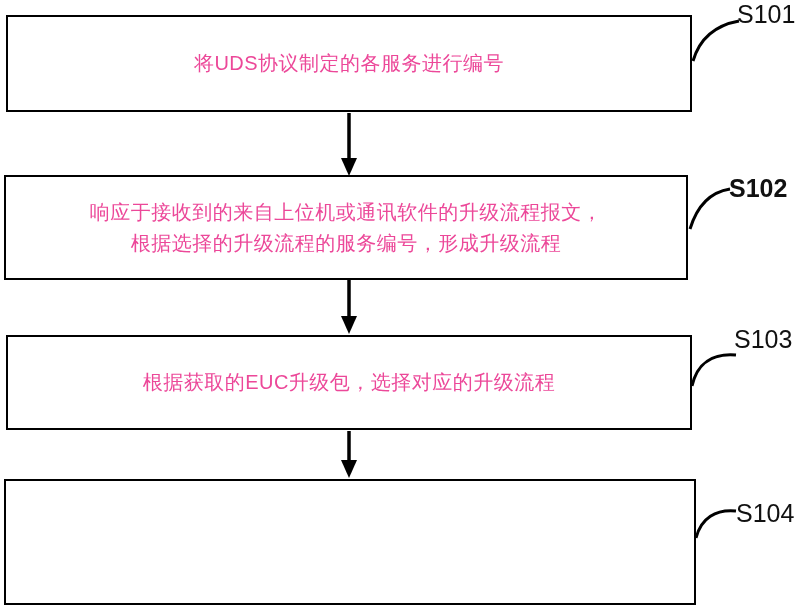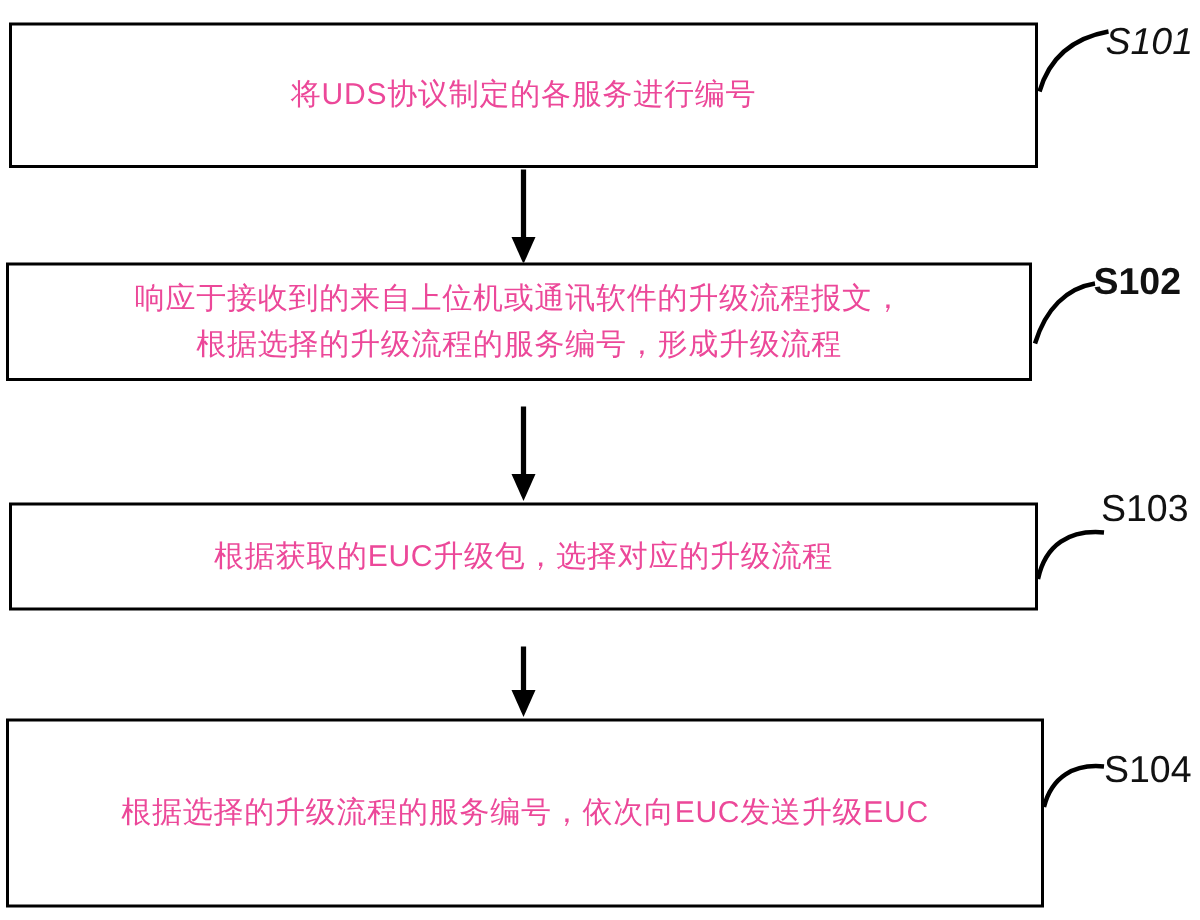--- a/index.html
+++ b/index.html
@@ -36,32 +36,32 @@
     text-align: center;
   }
   .step-box .text-line {
     white-space: nowrap;
     font-size: 20px;
     line-height: 31px;
     letter-spacing: 0.5px;
     color: #ec4899;
   }
   #box-s101 { left: 6px;  top: 15px;  width: 686px; height: 97px;  }
-  #box-s102 { left: 4px;  top: 175px; width: 684px; height: 79px;  }
-  #box-s103 { left: 6px;  top: 335px; width: 686px; height: 72px; text-align: right;  }
+  #box-s102 { left: 4px;  top: 175px; width: 684px; height: 105px;  }
+  #box-s103 { left: 6px;  top: 335px; width: 686px; height: 95px; text-align: right;  }
   #box-s104 { left: 4px;  top: 479px; width: 692px; height: 126px; }
   #box-s104 .text-line { line-height: 34px; }
   .step-label {
     position: absolute;
     font-size: 25px;
     line-height: 25px;
     color: #111111;
     white-space: nowrap;
   }
-  #label-s101 { left: 737px; top: 16px; font-style: italic;   }
+  #label-s101 { left: 737px; top: 2px;   }
   #label-s102 { left: 729px; top: 176px; font-weight: bold; }
   #label-s103 { left: 734px; top: 327px; }
   #label-s104 { left: 736px; top: 501px; }
 </style>
 </head>
 <body>
 
 <div class="canvas">
 
   <svg class="overlay" viewBox="0 0 800 613" xmlns="http://www.w3.org/2000/svg">
@@ -92,21 +92,20 @@
   <div class="step-box" id="box-s102">
     <div class="text-line">响应于接收到的来自上位机或通讯软件的升级流程报文，</div>
     <div class="text-line">根据选择的升级流程的服务编号，形成升级流程</div>
   </div>
 
   <div class="step-box" id="box-s103">
     <div class="text-line">根据获取的EUC升级包，选择对应的升级流程</div>
   </div>
 
   <div class="step-box" id="box-s104">
-    <div class="text-line">根据选择的升级流程的服务编号，依次向EUC发送升级EUC</div>
   </div>
 
   <div class="step-label" id="label-s101">S101</div>
   <div class="step-label" id="label-s102">S102</div>
   <div class="step-label" id="label-s103">S103</div>
   <div class="step-label" id="label-s104">S104</div>
 
 </div>
 
 </body></html>

